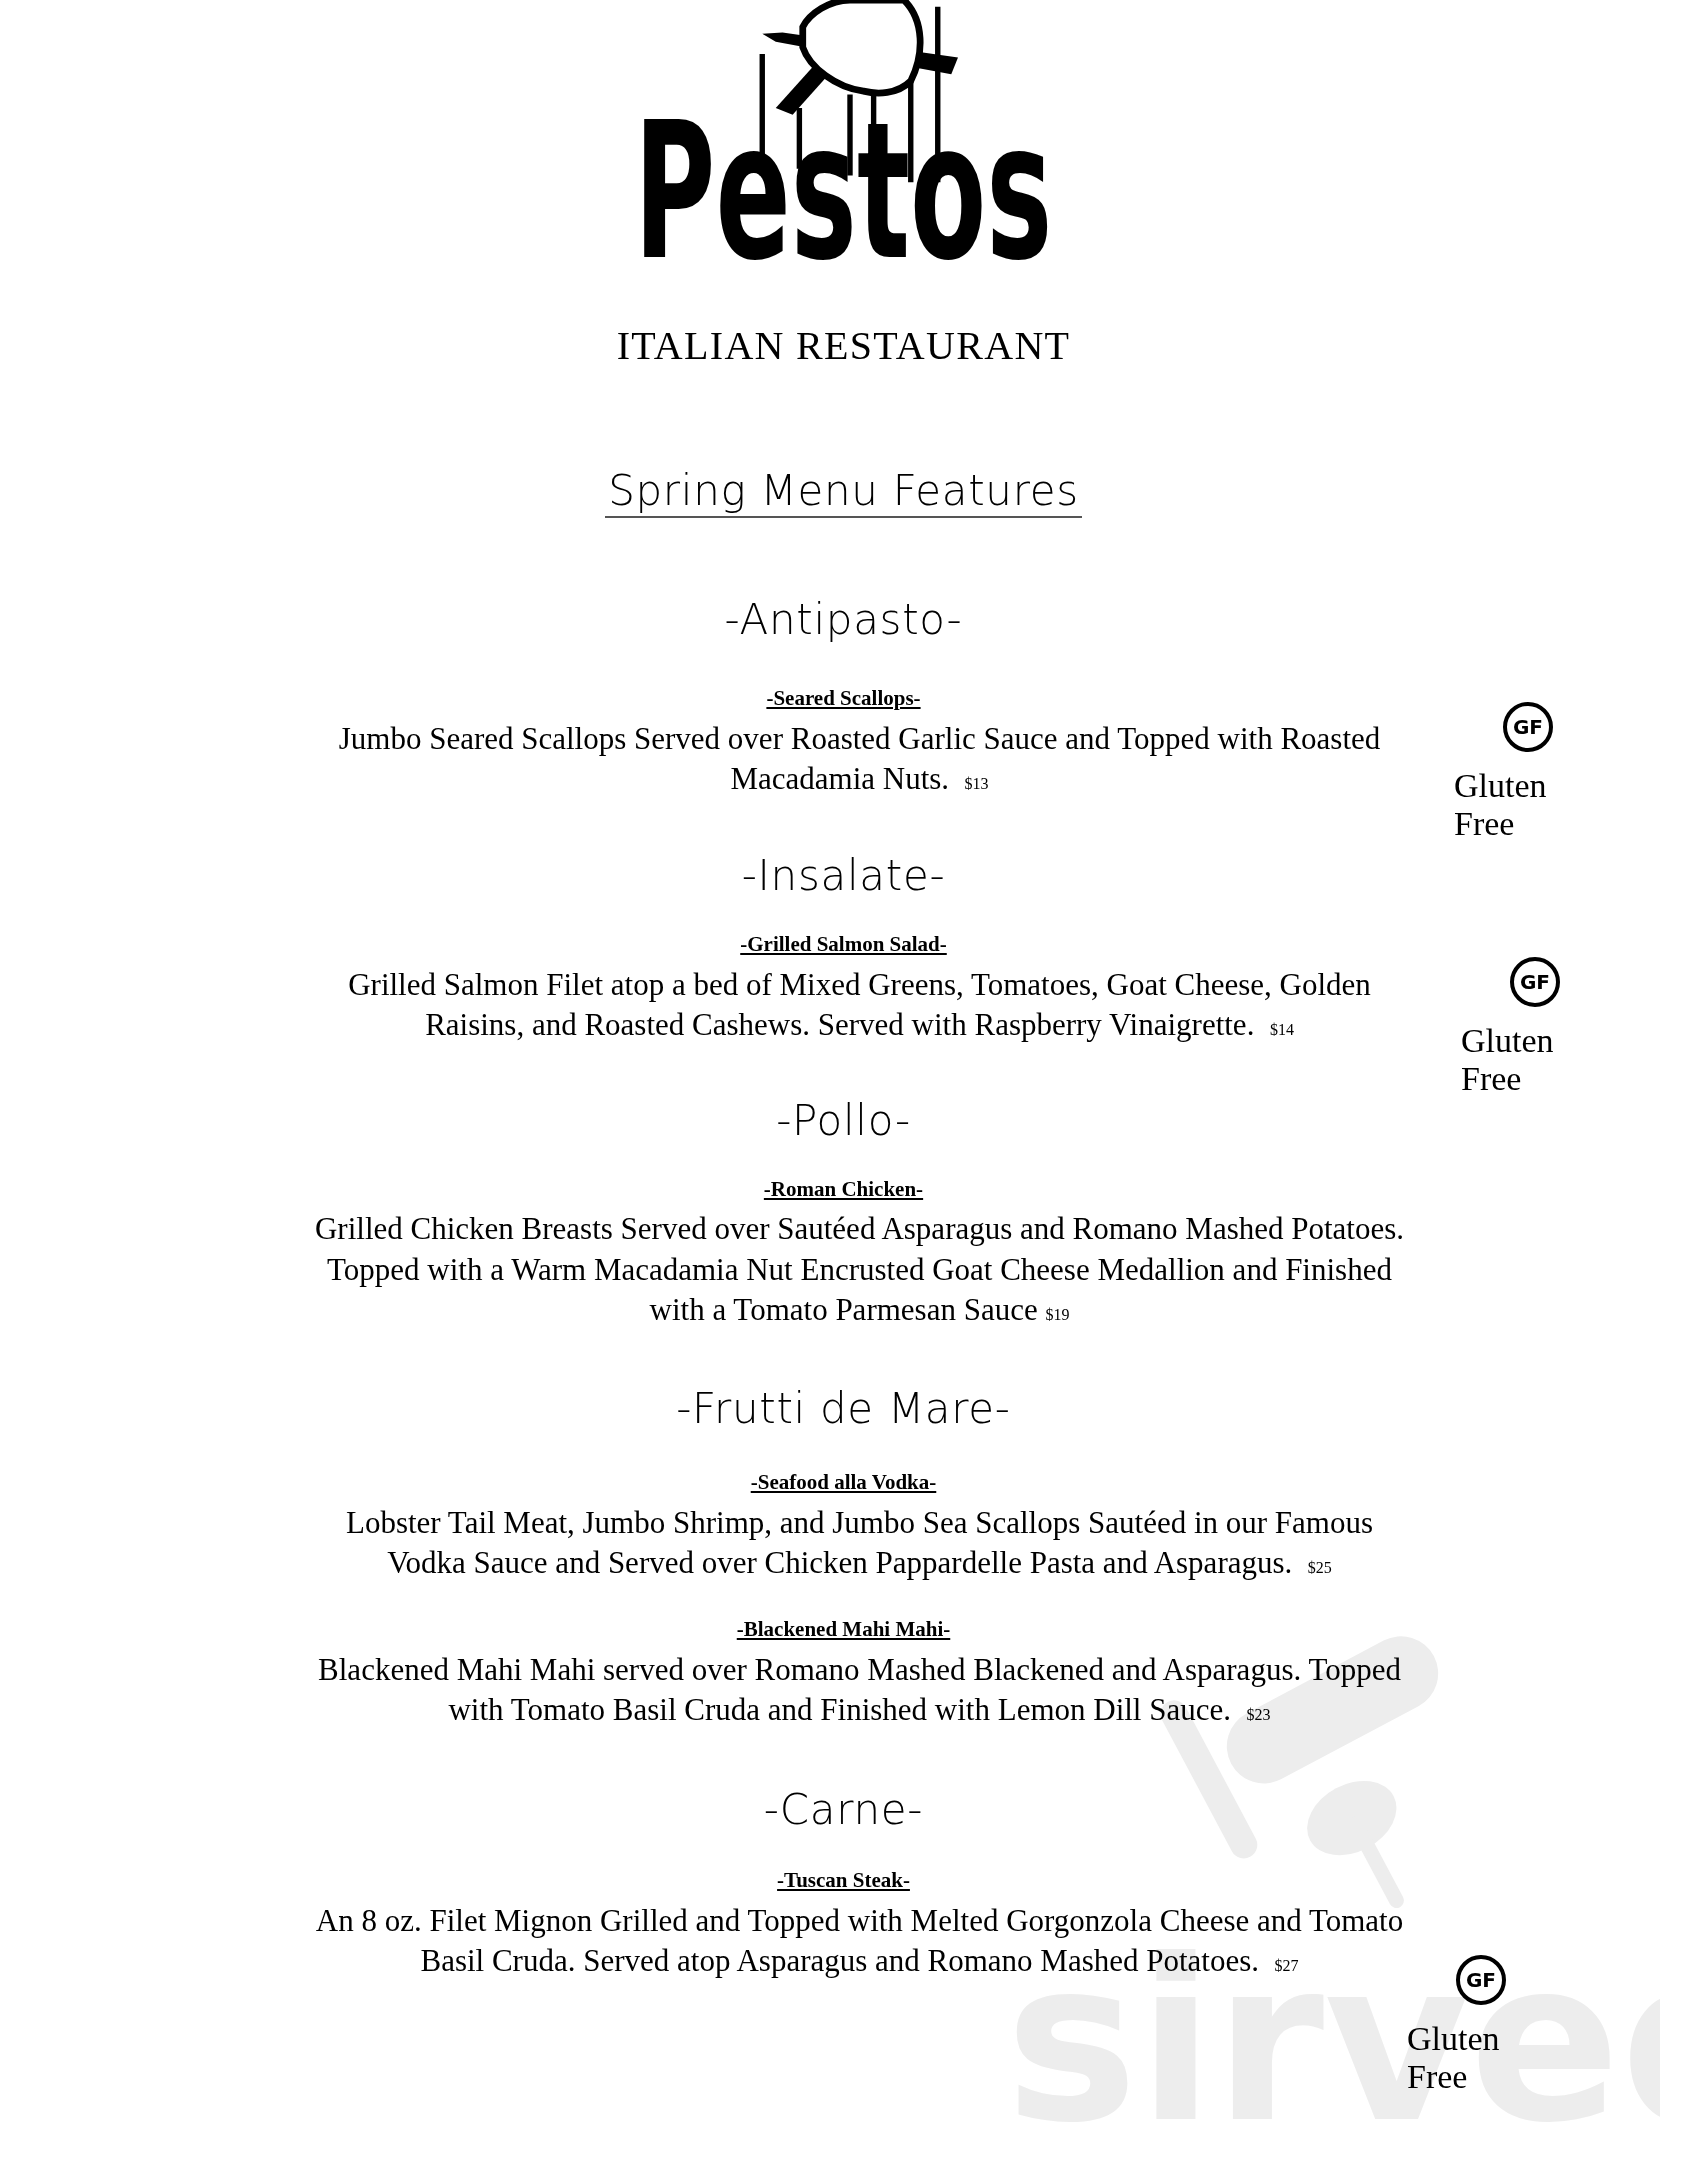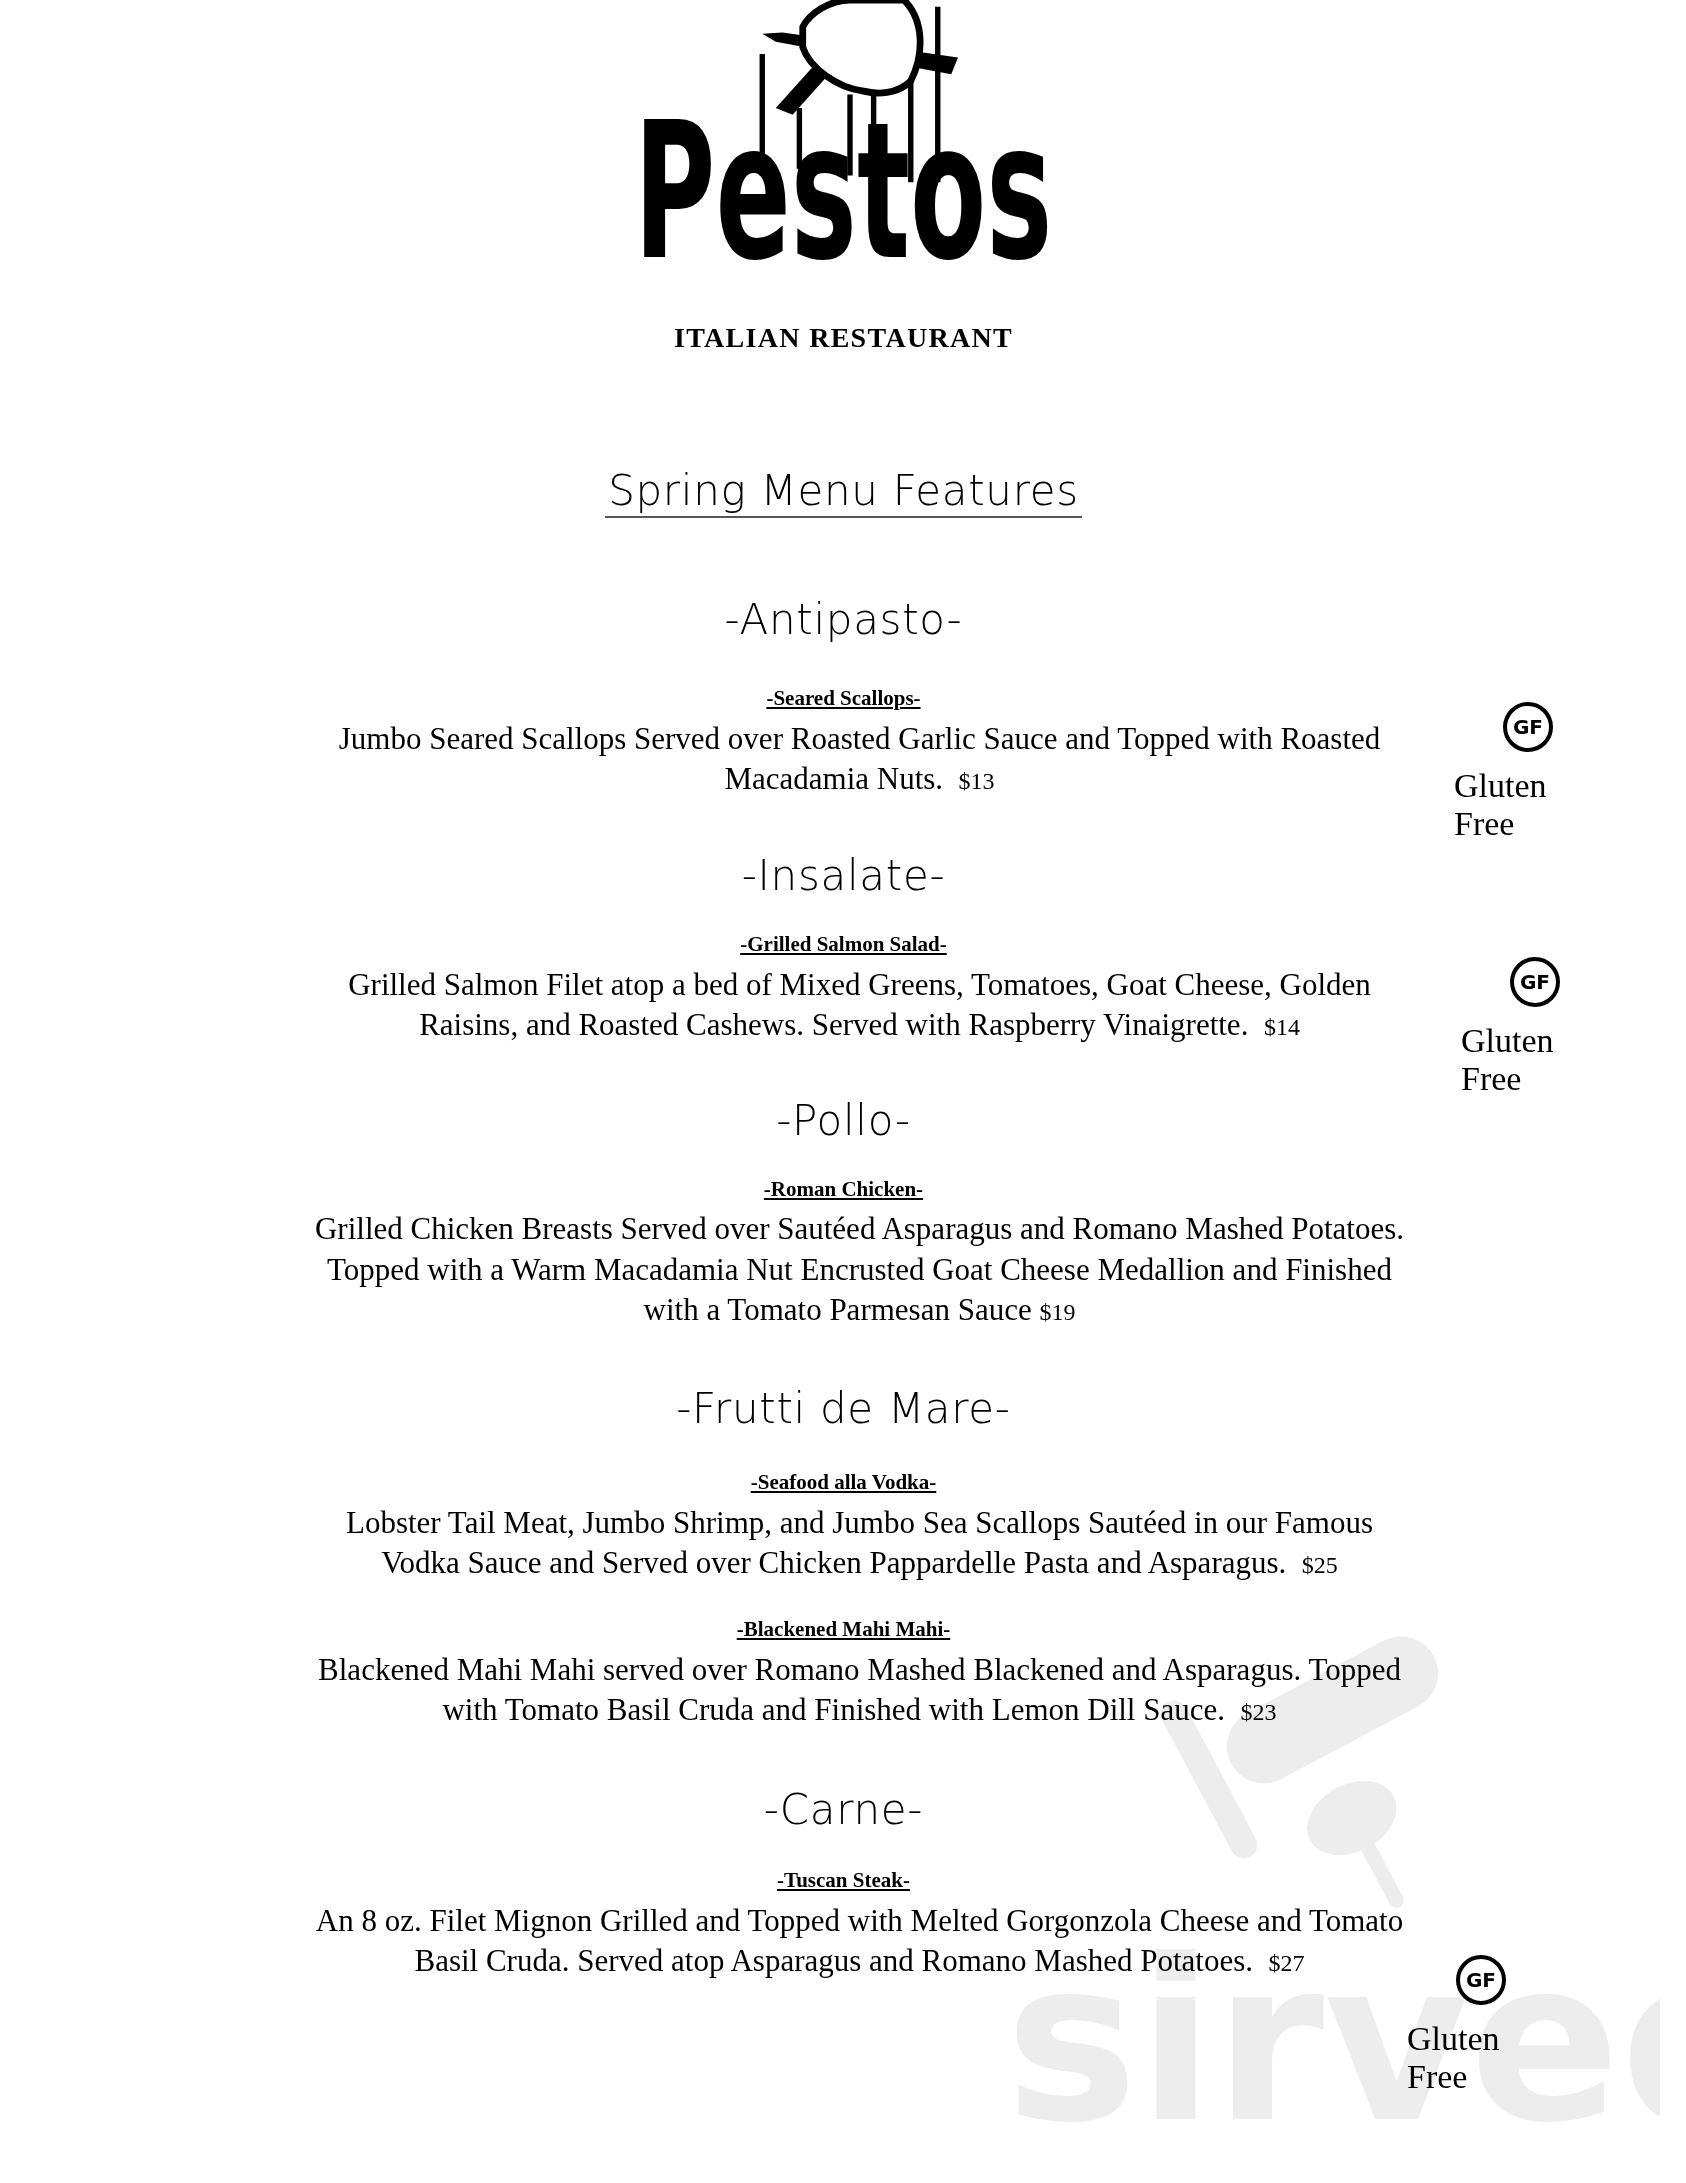--- a/index.html
+++ b/index.html
@@ -8,29 +8,29 @@
   .center { left:0; width:1687px; text-align:center; }
   .serif { font-family:"Liberation Serif","DejaVu Serif",serif; }
   .script { font-family:"DejaVu Sans", sans-serif; font-weight:200; letter-spacing:0.7px; }
 
   
   #watermark { position:absolute; left:985px; top:1606px; width:675px; height:540px; z-index:0; }
   .content { position:relative; z-index:1; }
 
   
   #logo-art { position:absolute; left:607px; top:0; width:486px; height:324px; }
-  #logo-sub { top:322px; font-size:28px; letter-spacing:1.3px;font-weight:bold; }
+  #logo-sub { top:322px; font-size:40px; letter-spacing:1.3px; }
 
   #title { top:466px; font-size:42px; }
   #title span { border-bottom:2.7px solid #555; padding:0 2.7px 1.3px 2.7px; }
 
   .section { font-size:42px; }
   .item-name { font-size:21px; font-weight:bold; line-height:40px;text-decoration:underline; }
   .item-desc { font-size:31px; line-height:40px;padding-left:16px; }
-  .price { font-size:24px; }
+  .price { font-size:16px; }
 
   .gf { position:absolute; width:148px; }
   .gf-circle { width:50px; height:50px; border:4.7px solid #000; border-radius:50%; margin:0 auto;
                display:flex; align-items:center; justify-content:center; box-sizing:border-box;
                font-family:"DejaVu Sans", sans-serif; font-weight:bold; font-size:20px; }
   .gf-label { font-family:"Liberation Serif", serif; font-size:34px; margin-top:15px; }
 </style>
 </head>
 <body>
 

